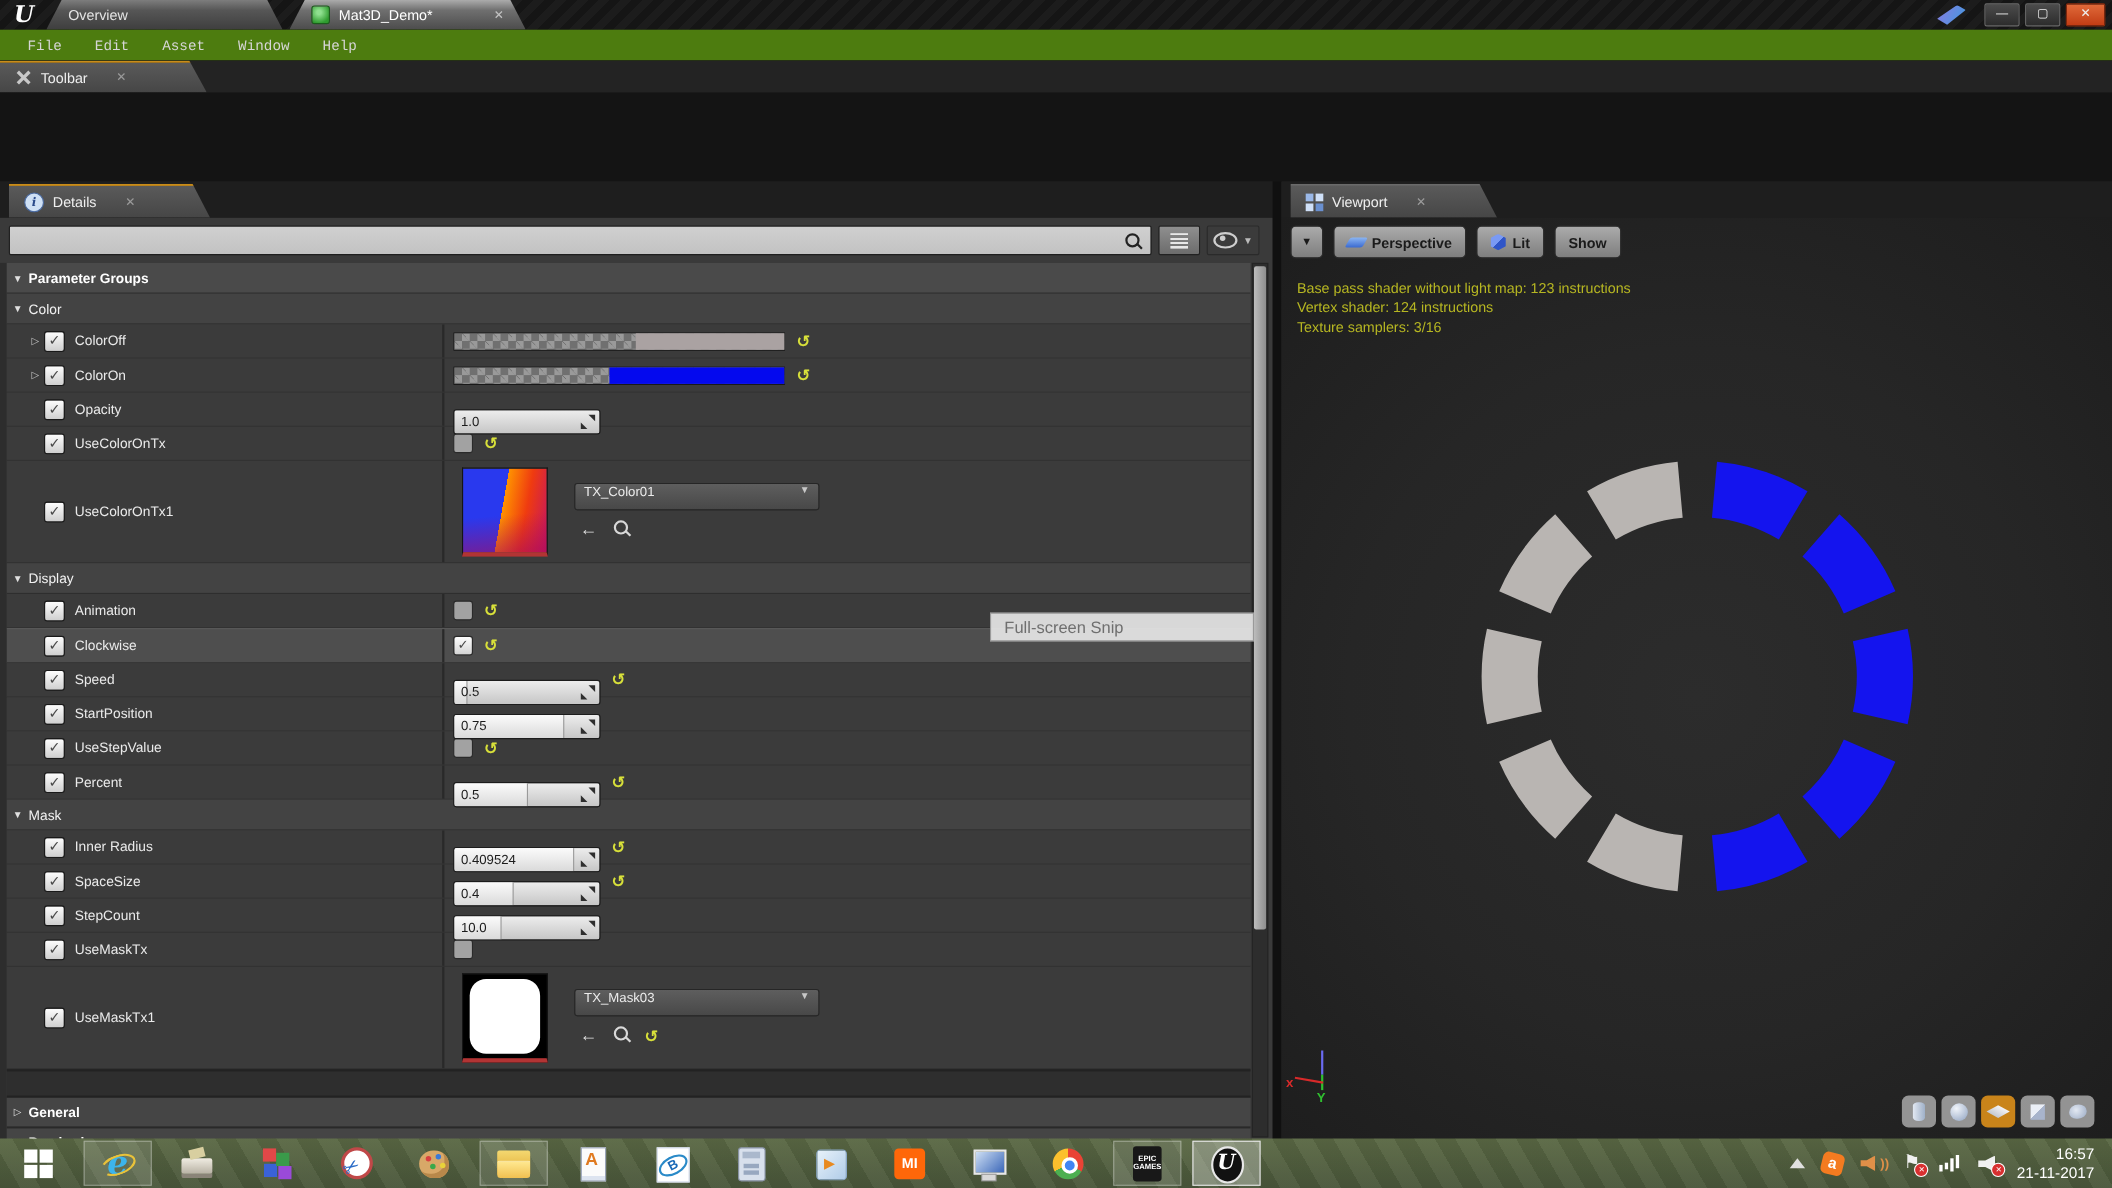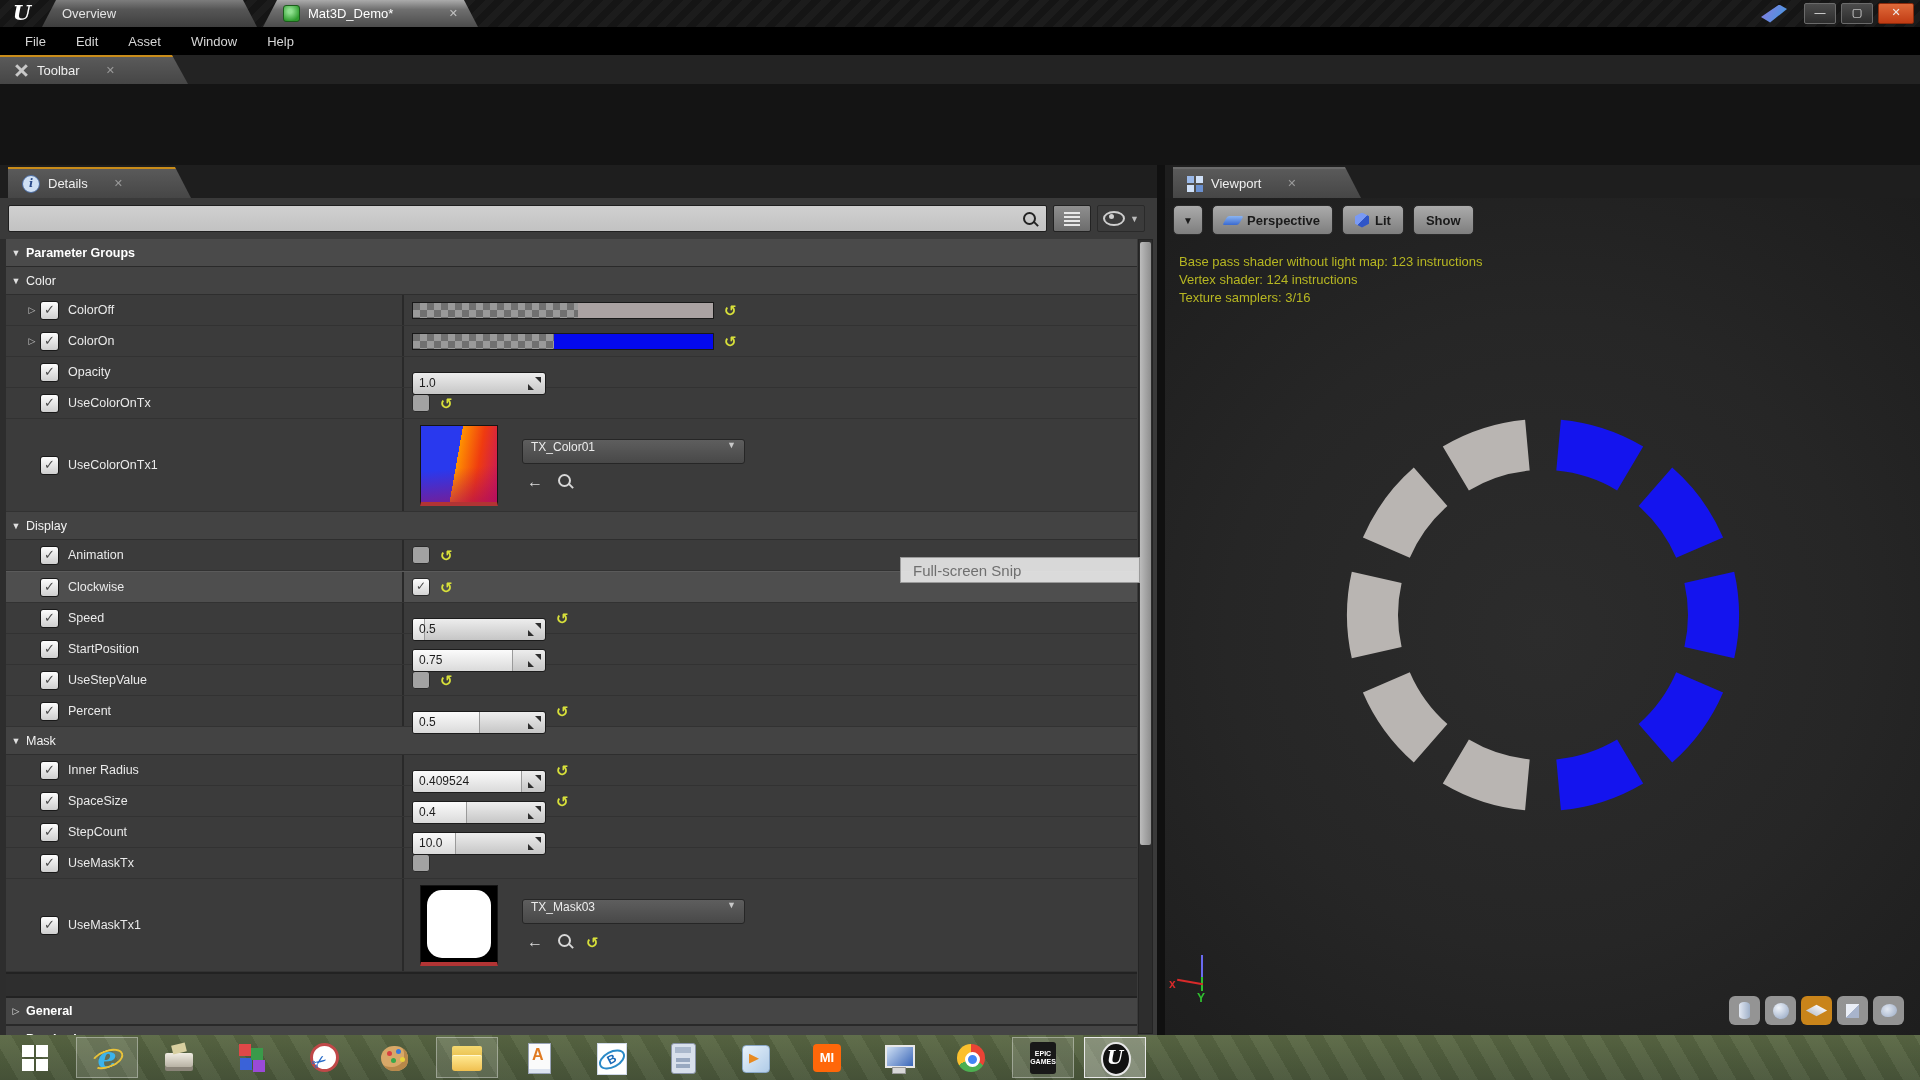--- a/index.html
+++ b/index.html
@@ -20,22 +20,22 @@
     background:radial-gradient(circle at 40% 35%,#8fe08f 15%,#2f9c2f 75%);}
   .tab-close{margin-left:auto;color:#c2c2c2;font-size:11px;padding-left:16px;}
   .win-controls{position:absolute;right:6px;top:3px;display:flex;gap:5px;align-items:center;}
   .brush-icon{width:26px;height:18px;margin-right:12px;
     background:linear-gradient(120deg,#8a7ae0,#3f9be0);clip-path:polygon(0 70%,70% 0,100% 25%,35% 100%);}
   .wbtn{width:30px;height:19px;border:1px solid #6a6a6a;border-radius:2px;
     background:linear-gradient(#4c4c4c,#2c2c2c);color:#eee;font-size:11px;line-height:17px;text-align:center;}
   .wbtn.close{width:34px;background:linear-gradient(#e06a3a,#c13c14);border-color:#8a2a0c;}
 
   
-  .menubar{position:absolute;left:0;top:27px;right:0;height:28px;background:#000000;
-    border-bottom:1px solid #000;display:flex;align-items:center;padding-left:10px;}
+  .menubar{position:absolute;left:0;top:27px;right:0;height:28px;background:#4d7c0f;
+    border-bottom:1px solid #000;display:flex;align-items:center;padding-left:10px;font-family:Liberation Mono, monospace;}
   .menu-item{padding:0 15px;font-size:13px;color:#d6d6d6;}
 
   
   .toolbar-strip{position:absolute;left:0;top:55px;right:0;height:29px;background:#232323;}
   .panel-tab{position:absolute;bottom:0;height:27px;display:flex;align-items:center;gap:8px;
     padding:0 14px;background:linear-gradient(#5a5a5a,#464646);
     clip-path:polygon(0 0,calc(100% - 16px) 0,100% 100%,0 100%);
     font-size:13px;color:#efefef;border-top:2px solid #c98c1a;}
   .panel-tab.graytop{border-top-color:#6a6a6a;}
   .tab-x{color:#9a9a9a;font-size:11px;margin-left:18px;}
@@ -700,15 +700,29 @@
         <div class="task-btn">
           <span class="ti ti-chrome"></span>
         </div>
         <div class="task-btn running">
           <span class="ti ti-epic"></span>
         </div>
         <div class="task-btn running focused">
           <span class="ti ti-ue"></span>
         </div>
       </div>
+    <div class="tray">
+      <span id="tray-icons" style="display:flex;gap:15px;align-items:center">
+          <span class="tr tr-caret"></span>
+          <span class="tr tr-avast"></span>
+          <span class="tr tr-vol"></span>
+          <span class="tr tr-flag badge"></span>
+          <span class="tr tr-signal"></span>
+          <span class="tr tr-mute badge"></span>
+        </span>
+      <div class="clock">
+        <div>16:57</div>
+        <div>21-11-2017</div>
+      </div>
+    </div>
   </div>
 
 </div>
 
 </body></html>

